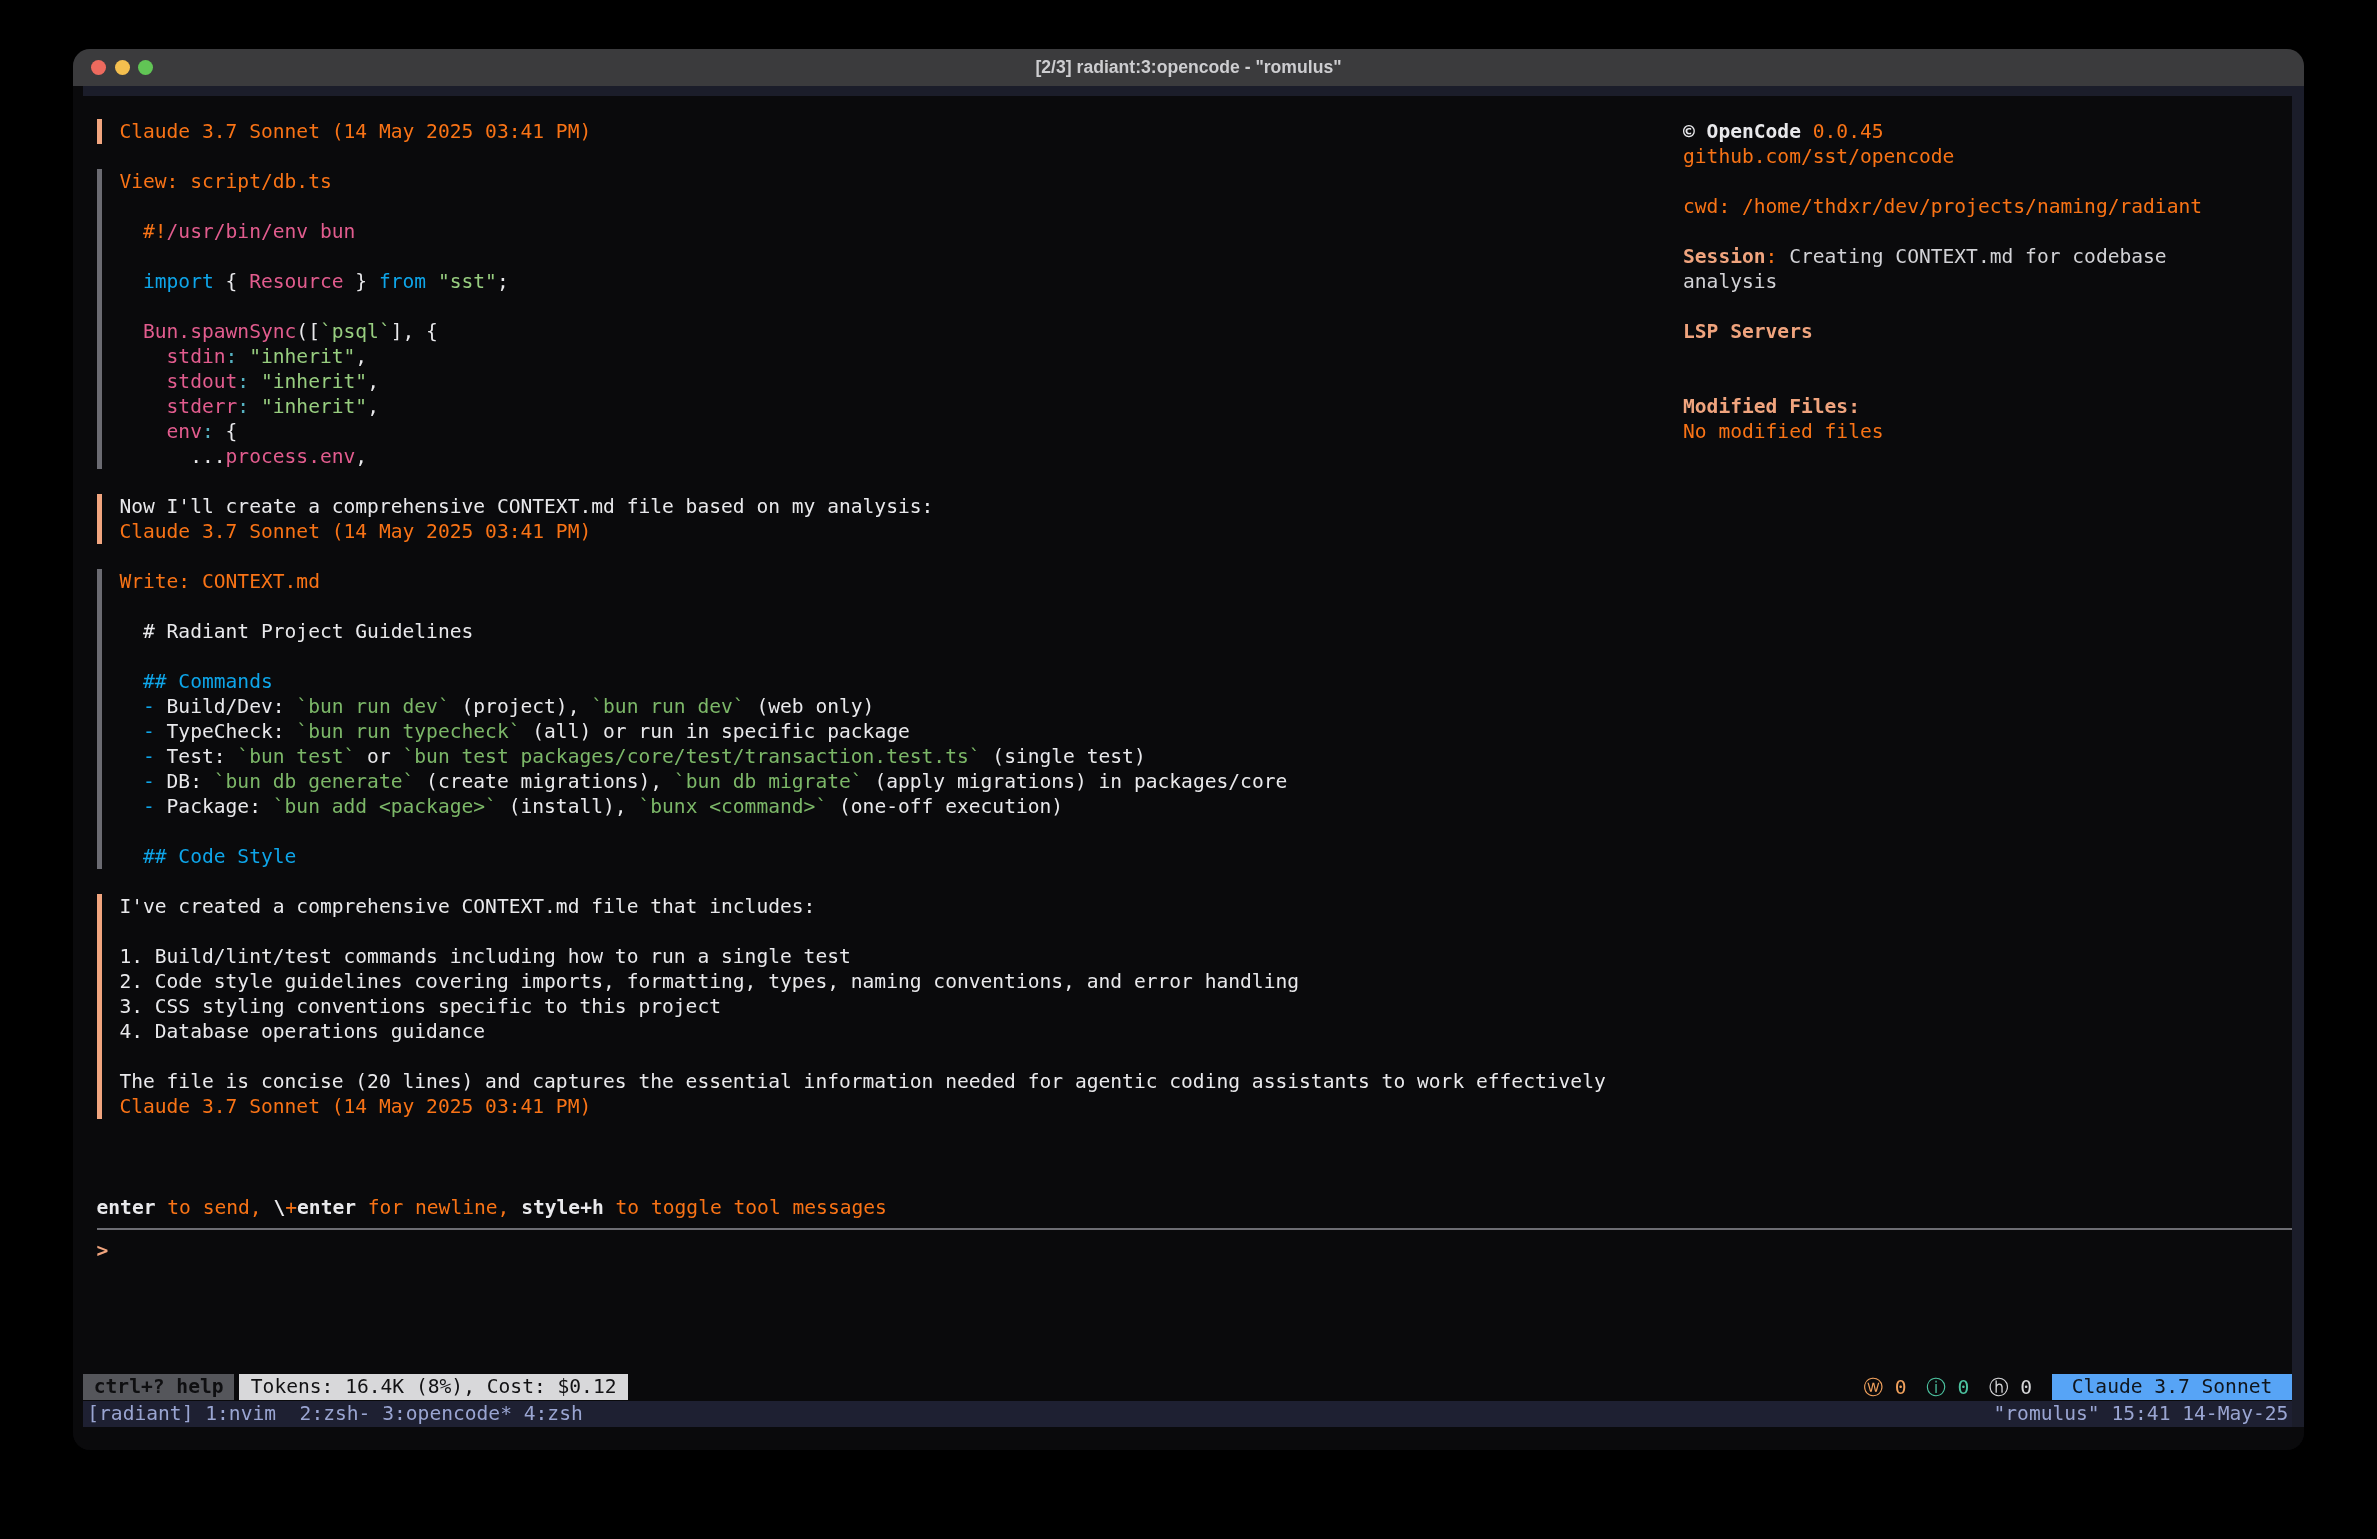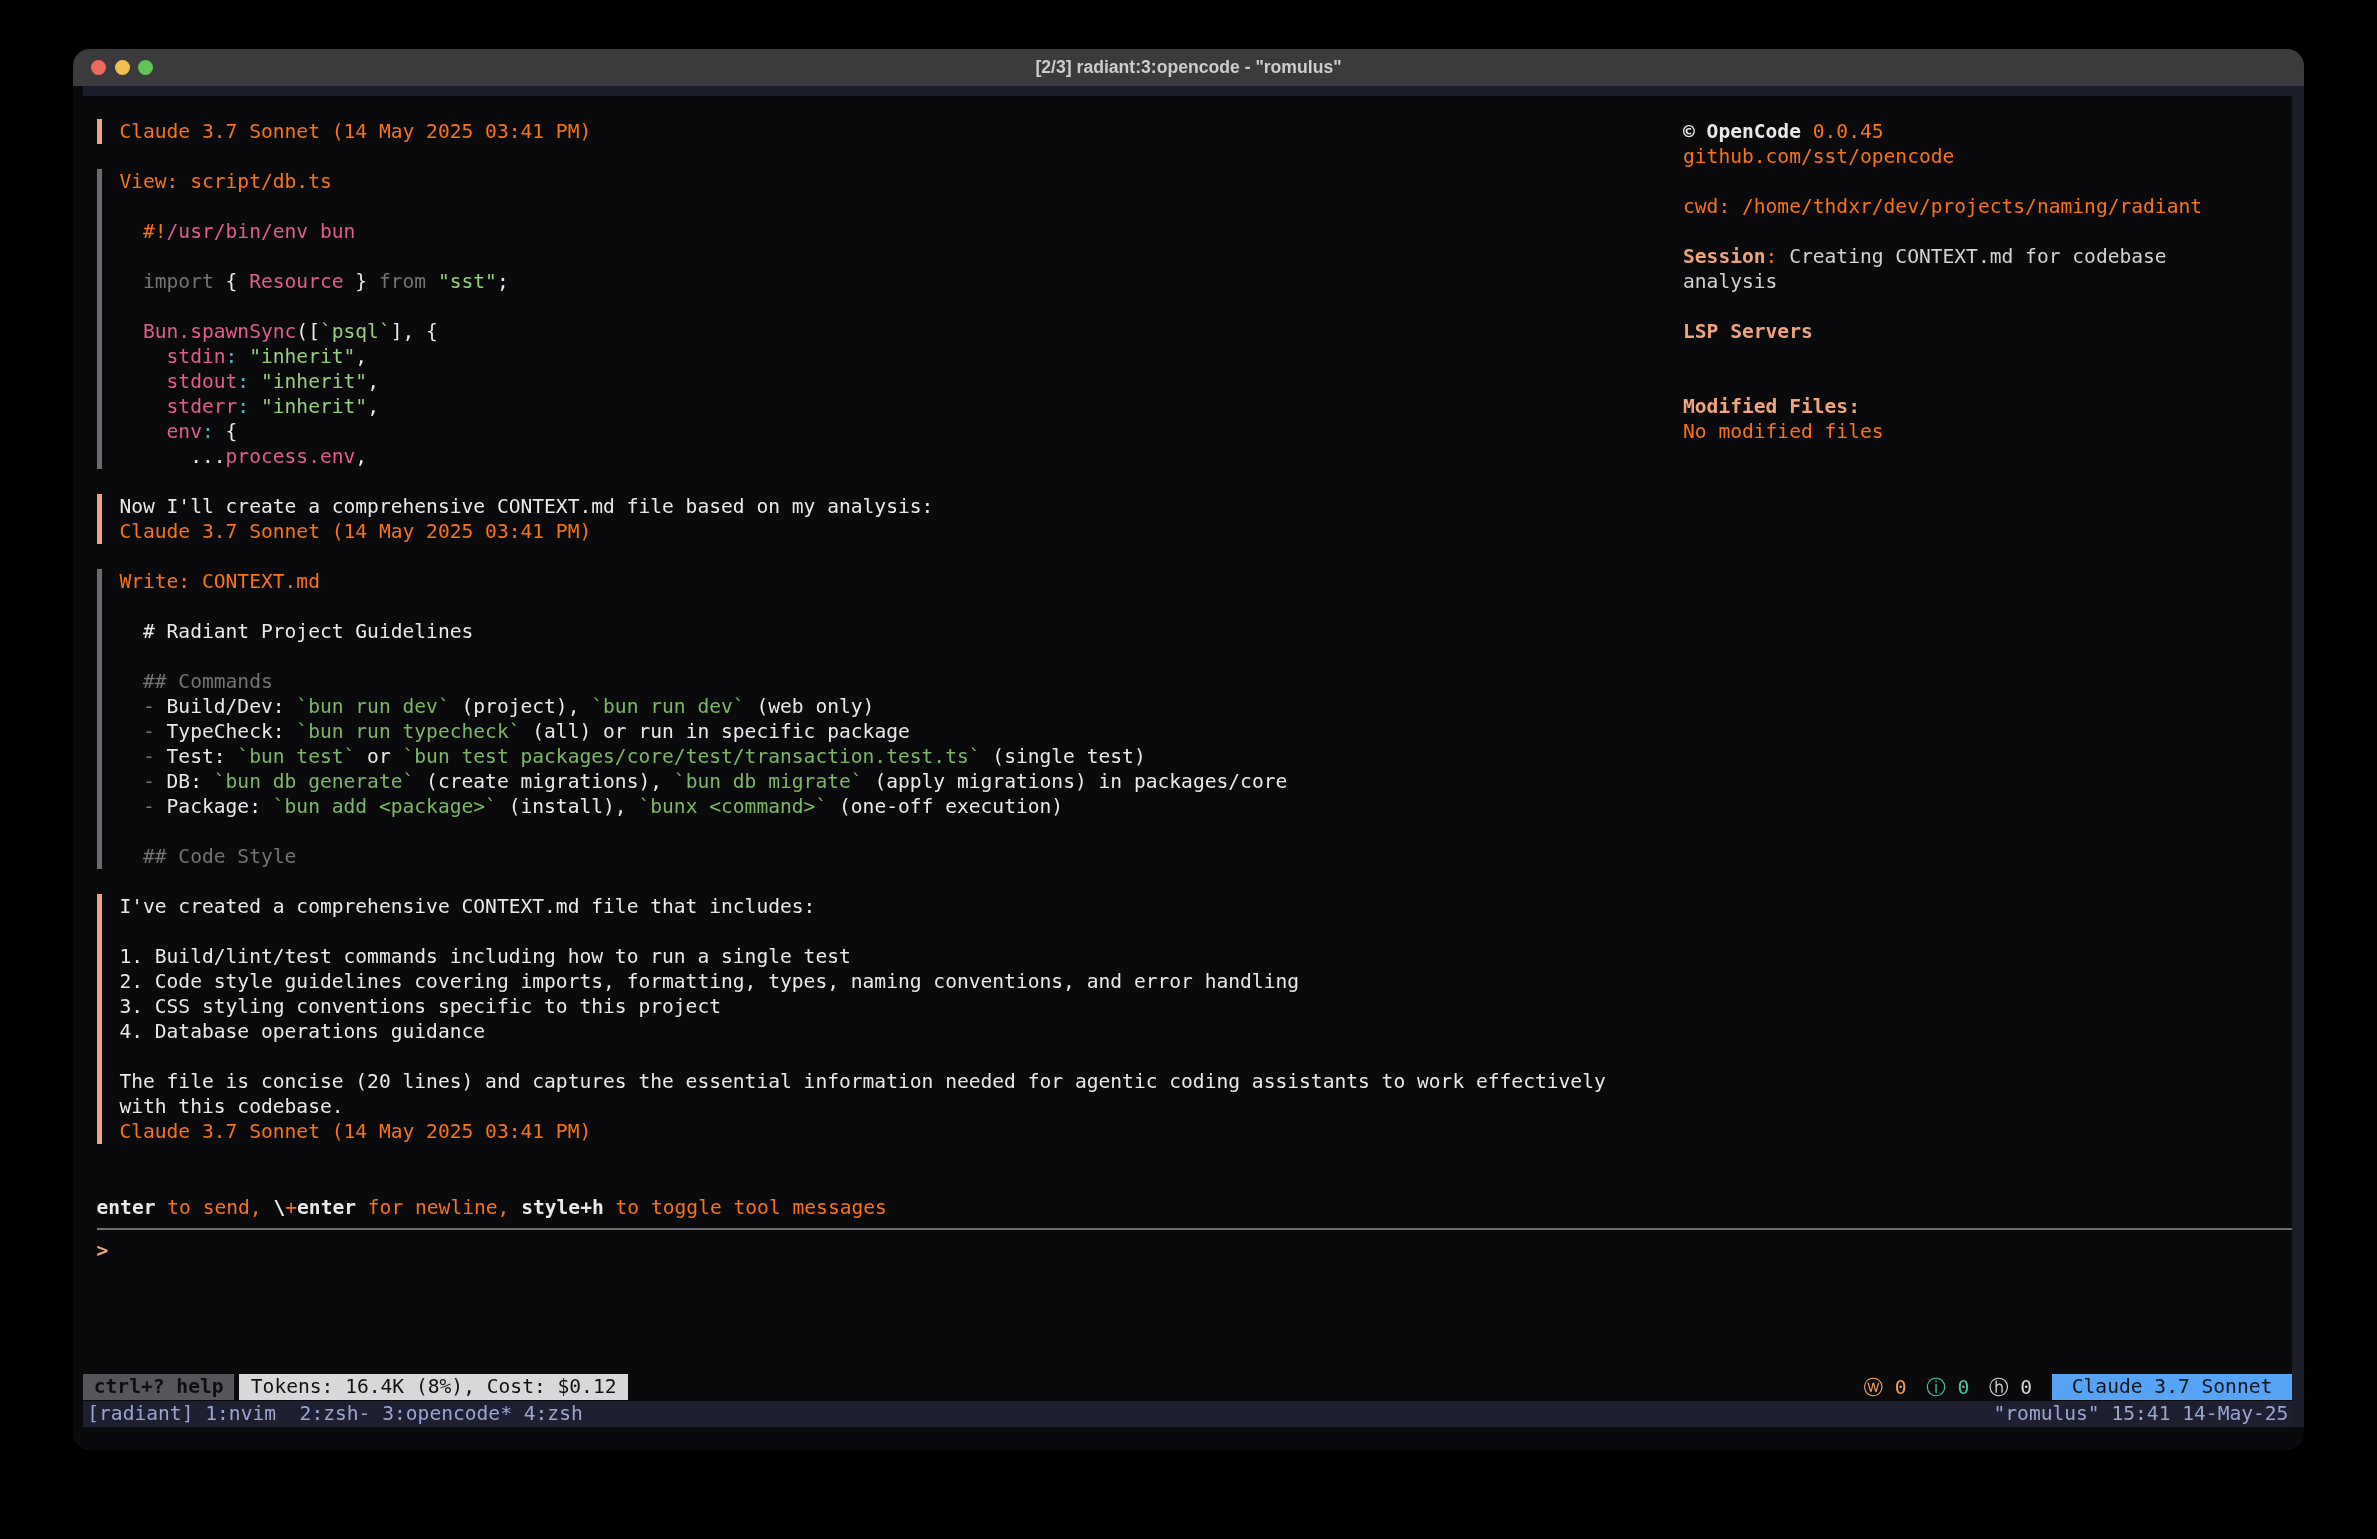--- a/index.html
+++ b/index.html
@@ -18,21 +18,21 @@
   .chat{position:absolute;left:23.5px;top:33px;width:1566px;}
   .block{display:flex;margin-bottom:25px;}
   .bar{width:5.9px;flex:0 0 5.9px;margin-right:17px;}
   .bar.orange{background:#f1a57f;}
   .bar.gray{background:#6b6b72;}
   .lines{flex:1 1 auto;}
   .seg-w{color:#e9e9ec;}
   .seg-w2{color:#d2d2d6;}
   .seg-g{color:#f97316;}
   .seg-p{color:#e25c8e;}
-  .seg-b{color:#737373;margin-top:11px;}
+  .seg-b{color:#0ea5e9;margin-top:11px;}
   .seg-gr{color:#98ce80;}
   .seg-mg{color:#7cb768;}
   .seg-tl{color:#56b2c2;}
   .seg-ob{color:#f0a47e;font-weight:bold;}
   .seg-bw{color:#e9e9ec;font-weight:bold;}
   .seg-io{color:#f0a05c;}
   .seg-it{color:#4cc3a0;}
   .seg-iw{color:#d6d6d8;}
   .composer{position:absolute;left:23.5px;right:11.7px;top:1109px;}
   .divider{border-top:2px solid #6d6d73;margin:7.8px 0;}
@@ -120,21 +120,20 @@
         <div class="bar orange"></div>
         <div class="lines">
             <div class="tline"><span class="seg-w">I've created a comprehensive CONTEXT.md file that includes:</span></div>
             <div class="tline"></div>
             <div class="tline"><span class="seg-w">1. Build/lint/test commands including how to run a single test</span></div>
             <div class="tline"><span class="seg-w">2. Code style guidelines covering imports, formatting, types, naming conventions, and error handling</span></div>
             <div class="tline"><span class="seg-w">3. CSS styling conventions specific to this project</span></div>
             <div class="tline"><span class="seg-w">4. Database operations guidance</span></div>
             <div class="tline"></div>
             <div class="tline"><span class="seg-w">The file is concise (20 lines) and captures the essential information needed for agentic coding assistants to work effectively</span></div>
-            <div class="tline"><span class="seg-w">with this codebase.</span></div>
             <div class="tline"><span class="seg-g">Claude 3.7 Sonnet (14 May 2025 03:41 PM)</span></div>
           </div>
       </div>
     </div>
 
     <div class="composer">
       <div class="tline"><span class="seg-bw">enter</span><span class="seg-g"> to send, </span><span class="seg-bw">\</span><span class="seg-g">+</span><span class="seg-bw">enter</span><span class="seg-g"> for newline, </span><span class="seg-bw">style+h</span><span class="seg-g"> to toggle tool messages</span></div>
       <div class="divider"></div>
       <div class="tline"><span class="seg-ob">&gt;</span></div>
     </div>

